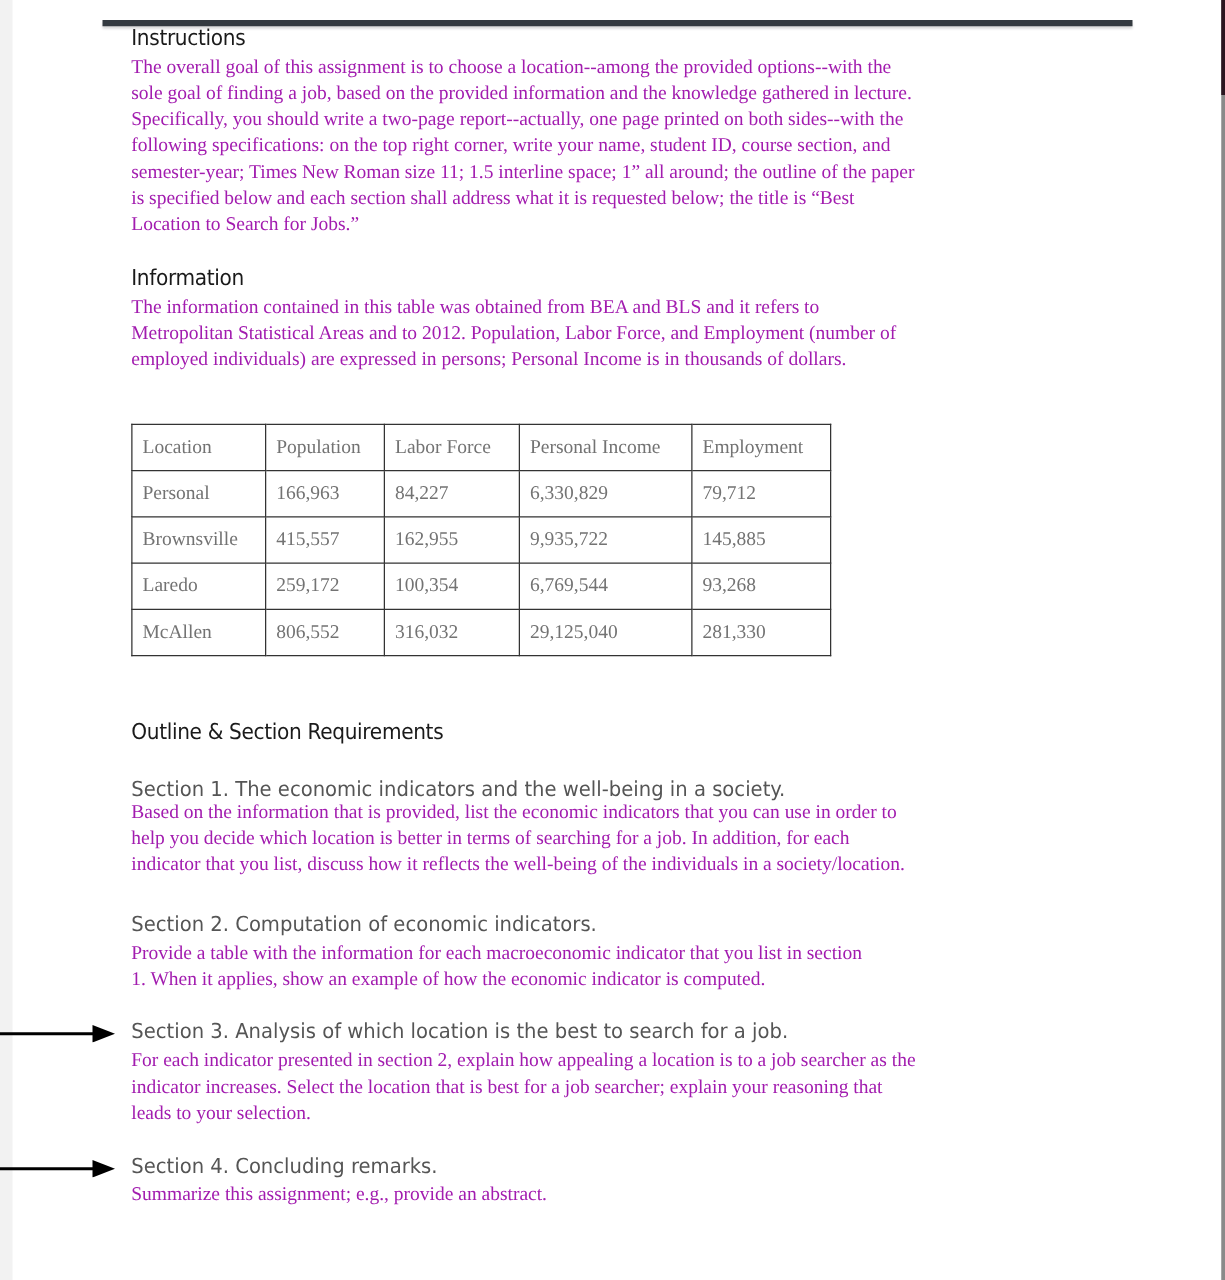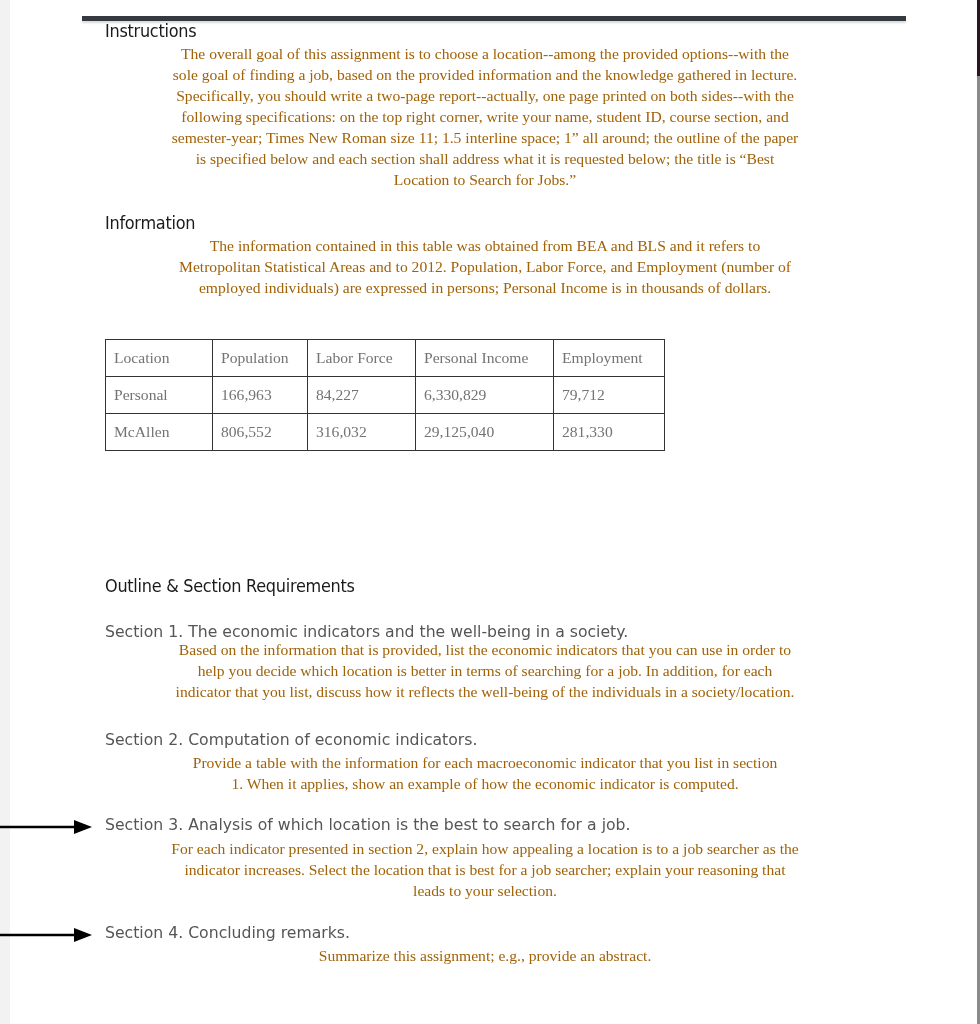--- a/index.html
+++ b/index.html
@@ -48,23 +48,22 @@
       letter-spacing: -0.3px;
       white-space: nowrap;
       transform: scaleX(0.92);
       transform-origin: left;
     }
     .para {
       position: absolute;
       font-family: "Liberation Serif", serif;
       font-size: 15.6px;
       line-height: 21px;
-      color: #a16207;
+      color: #a21caf;
       white-space: pre-line;
-      text-align: center;
     }
     .section-title {
       position: absolute;
       font-family: "DejaVu Sans", sans-serif;
       font-size: 16.5px;
       color: #555555;
       white-space: nowrap;
       transform: scaleX(0.95);
       transform-origin: left;
     }
@@ -131,20 +130,34 @@
     <th class="c4">Employment</th>
   </tr>
   <tr>
     <td>Personal</td>
     <td>166,963</td>
     <td>84,227</td>
     <td>6,330,829</td>
     <td>79,712</td>
   </tr>
   <tr>
+    <td>Brownsville</td>
+    <td>415,557</td>
+    <td>162,955</td>
+    <td>9,935,722</td>
+    <td>145,885</td>
+  </tr>
+  <tr>
+    <td>Laredo</td>
+    <td>259,172</td>
+    <td>100,354</td>
+    <td>6,769,544</td>
+    <td>93,268</td>
+  </tr>
+  <tr>
     <td>McAllen</td>
     <td>806,552</td>
     <td>316,032</td>
     <td>29,125,040</td>
     <td>281,330</td>
   </tr>
 </tbody>
   </table>
 
 <div class="heading" style="left:105px; top:576px;">Outline &amp; Section Requirements</div>

